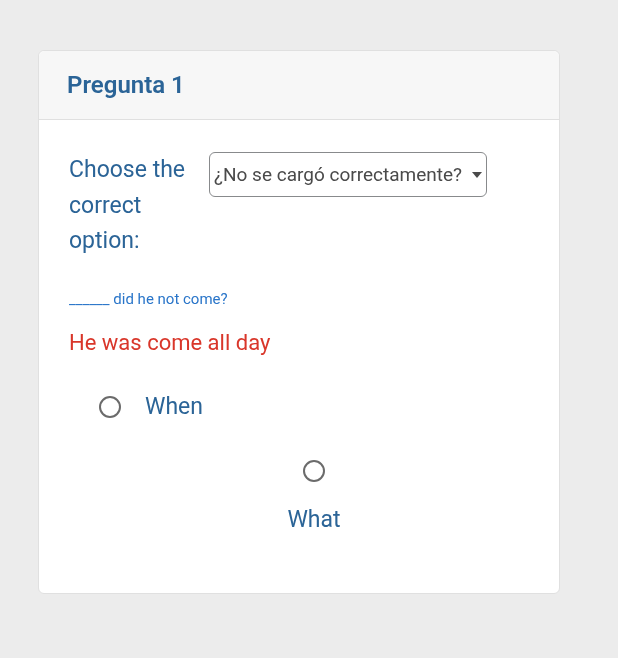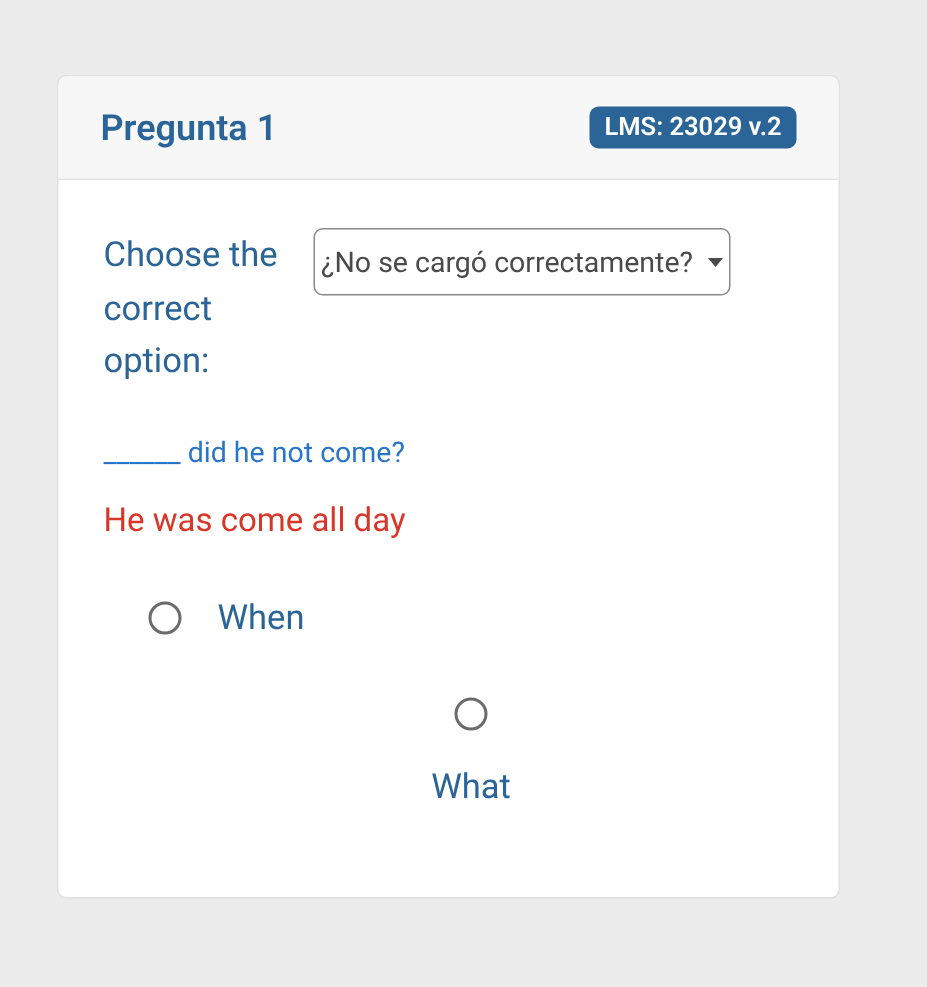--- a/index.html
+++ b/index.html
@@ -80,21 +80,21 @@
   .caret {
     width: 0;
     height: 0;
     border-left: 5px solid transparent;
     border-right: 5px solid transparent;
     border-top: 6px solid #4a4a4a;
   }
   .sentence {
     margin-top: 28px;
     color: #2b6497;
-    font-size: 19px;
+    font-size: 15px;
   }
   .blank {
     color: #2975c9;
     border-bottom: none;
   }
   .sentence-rest {
     color: #2975c9;
   }
   .hint {
     margin-top: 22px;
@@ -126,21 +126,20 @@
   }
 </style>
 </head>
 <body>
 
 <div class="canvas">
   <div class="card">
 
     <div class="card-header">
       <div class="question-title">Pregunta 1</div>
-      <div class="lms-badge">LMS: 23029 v.2</div>
     </div>
 
     <div class="card-body">
 
       <div class="top-row">
         <div class="instruction">Choose the correct option:</div>
 
         <div class="dropdown">
           <span class="dropdown-label">¿No se cargó correctamente?</span>
           <span class="caret"></span>

